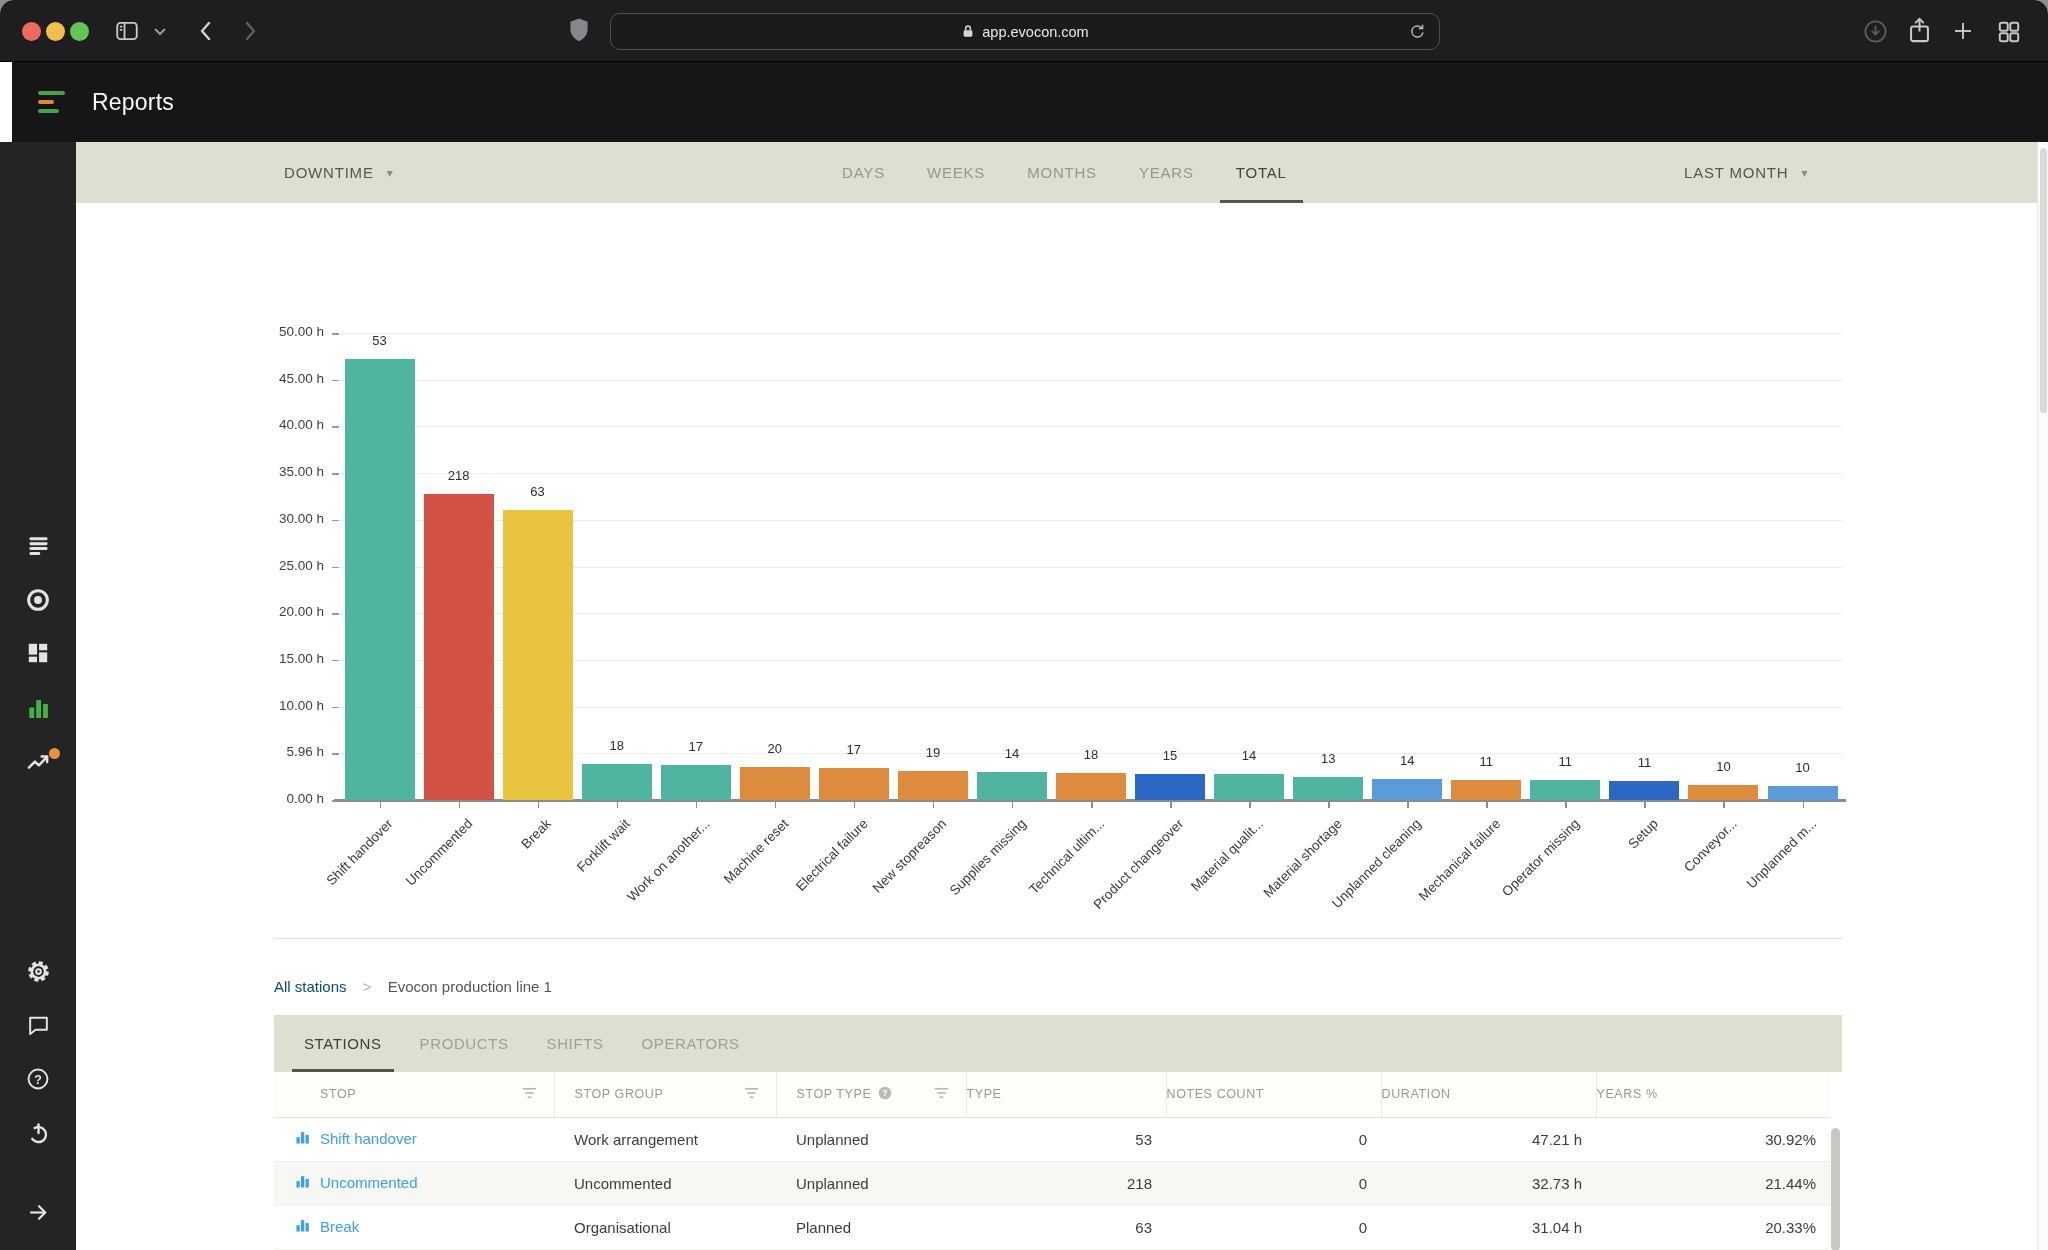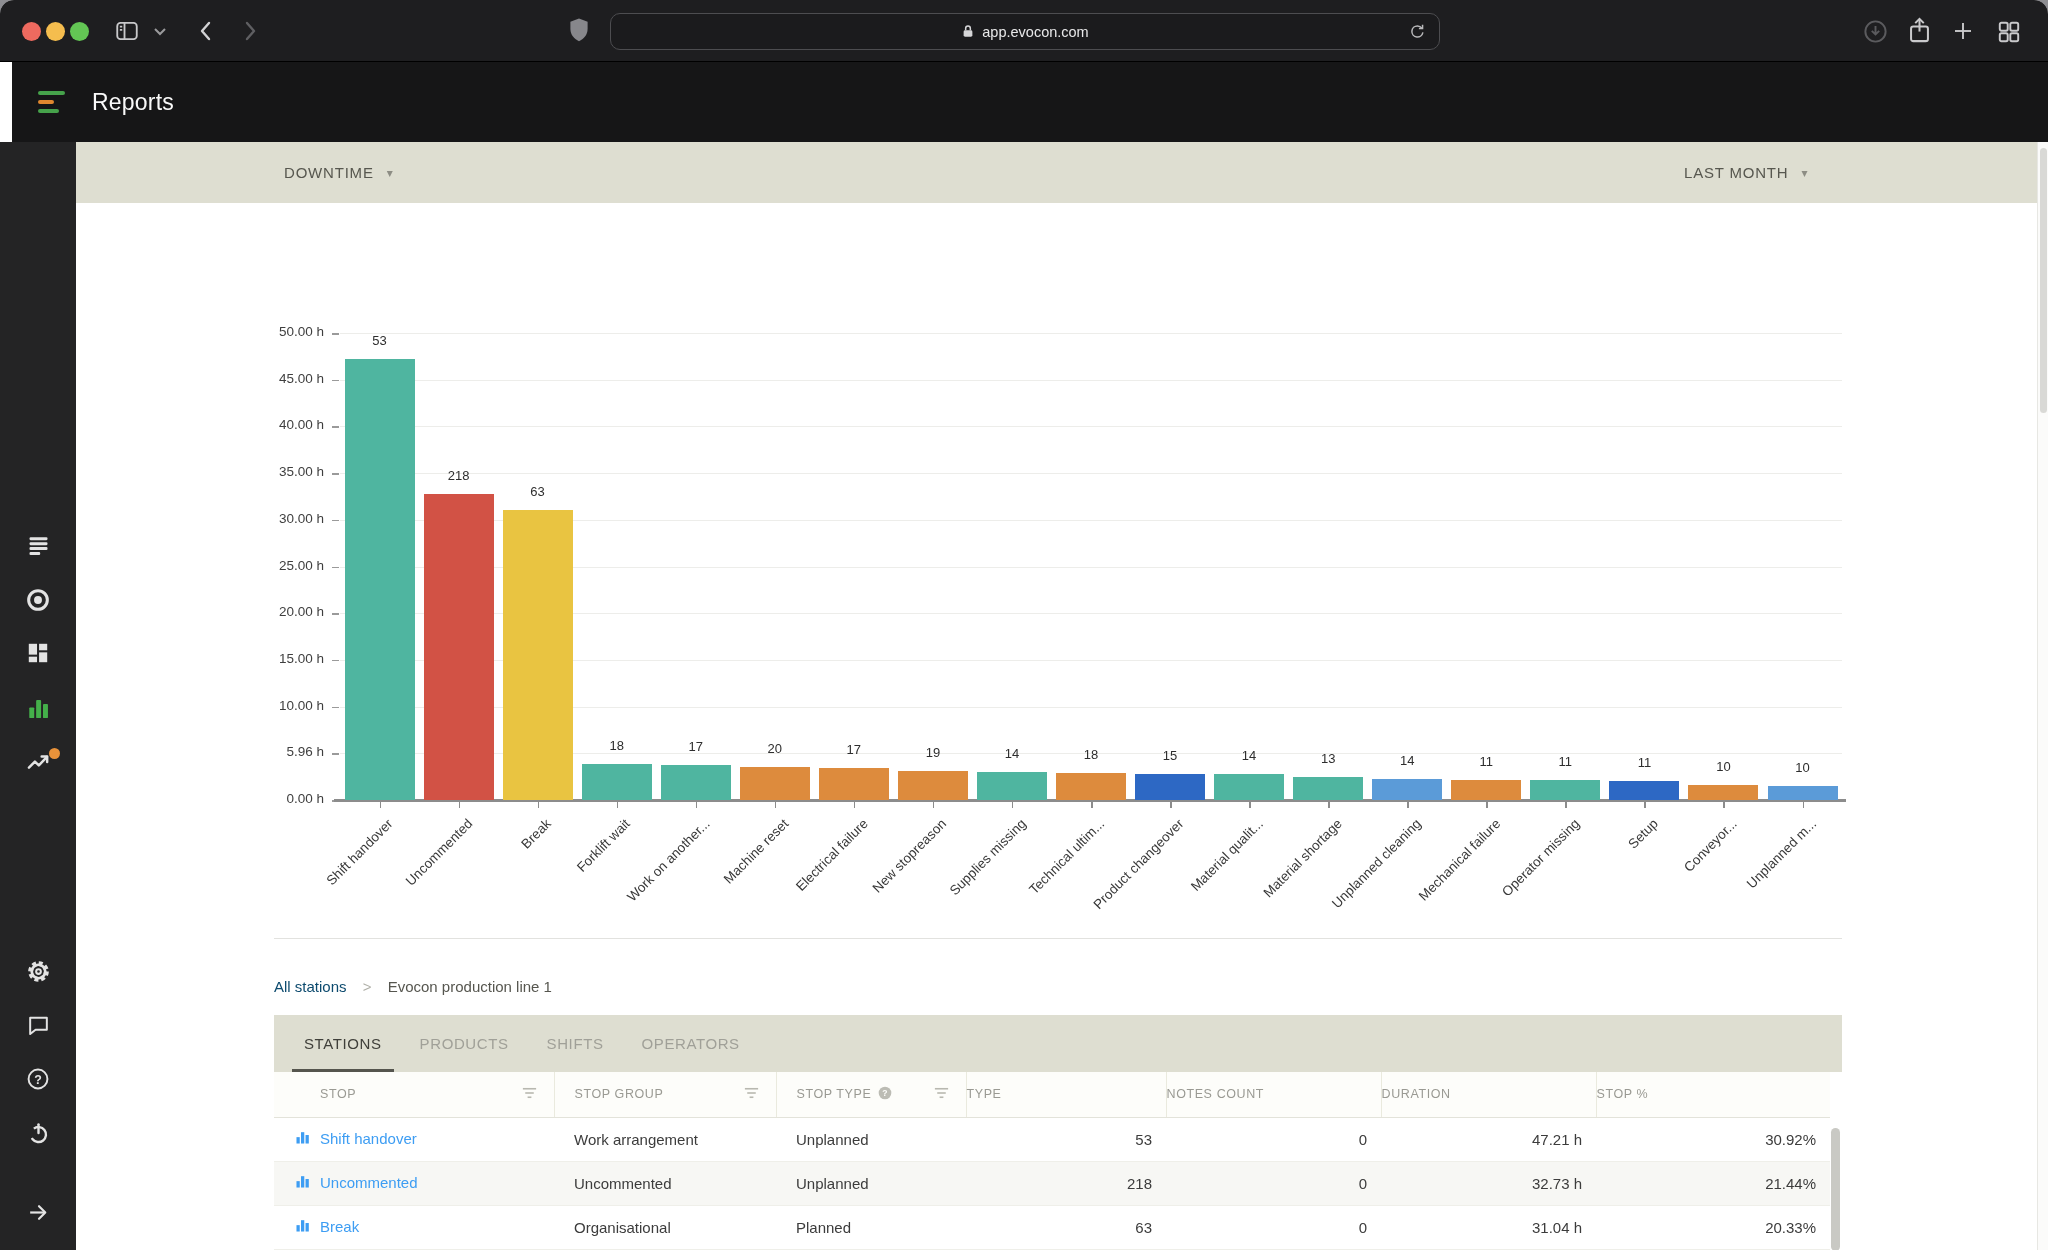--- a/index.html
+++ b/index.html
@@ -261,20 +261,27 @@
         </svg>
       </div>
     </div>
 
   <div id="main">
 
     <div class="ptoolbar">
       <div class="report-type">
         <span>DOWNTIME</span><span class="caret">▾</span>
       </div>
+      <div class="period-tabs" id="period-tabs">
+          <div class="ptab">DAYS</div>
+          <div class="ptab">WEEKS</div>
+          <div class="ptab">MONTHS</div>
+          <div class="ptab">YEARS</div>
+          <div class="ptab active">TOTAL<div class="underline"></div></div>
+        </div>
       <div class="range-select">
         <span>LAST MONTH</span><span class="caret">▾</span>
       </div>
     </div>
 
 
     <div id="chart-layer">
         <div class="ytick" style="top: 658px; left: 256px;"></div>
         <div class="ylabel" style="top: 649px; left: 138px;">0.00 h</div>
         <div class="gridline" style="top: 611.3px; left: 264px; width: 1502px;"></div>
@@ -464,21 +471,21 @@
                   </svg></span><span class="filter"><svg width="17" height="14" viewBox="0 0 18 14">
                     <g stroke="currentColor" stroke-width="1.7">
                       <line x1="2" y1="2.5" x2="16" y2="2.5"></line>
                       <line x1="4.5" y1="7" x2="13.5" y2="7"></line>
                       <line x1="7" y1="11.5" x2="11" y2="11.5"></line>
                     </g>
                   </svg></span></th>
               <th class="ar"><span>TYPE</span></th>
               <th class="ar"><span>NOTES COUNT</span></th>
               <th class="ar"><span>DURATION</span></th>
-              <th class="ar"><span>STOP %</span></th>
+              <th class="ar"><span>YEARS %</span></th>
             </tr>
           </thead>
           <tbody>
             <tr>
               <td class="stop-cell"><span class="mini-chart"><svg width="17" height="17" viewBox="0 0 24 24">
                     <g fill="currentColor">
                       <rect x="3.5" y="11.5" width="4.6" height="9"></rect>
                       <rect x="9.9" y="4.5" width="4.6" height="16"></rect>
                       <rect x="16.3" y="8.5" width="4.6" height="12"></rect>
                     </g>

